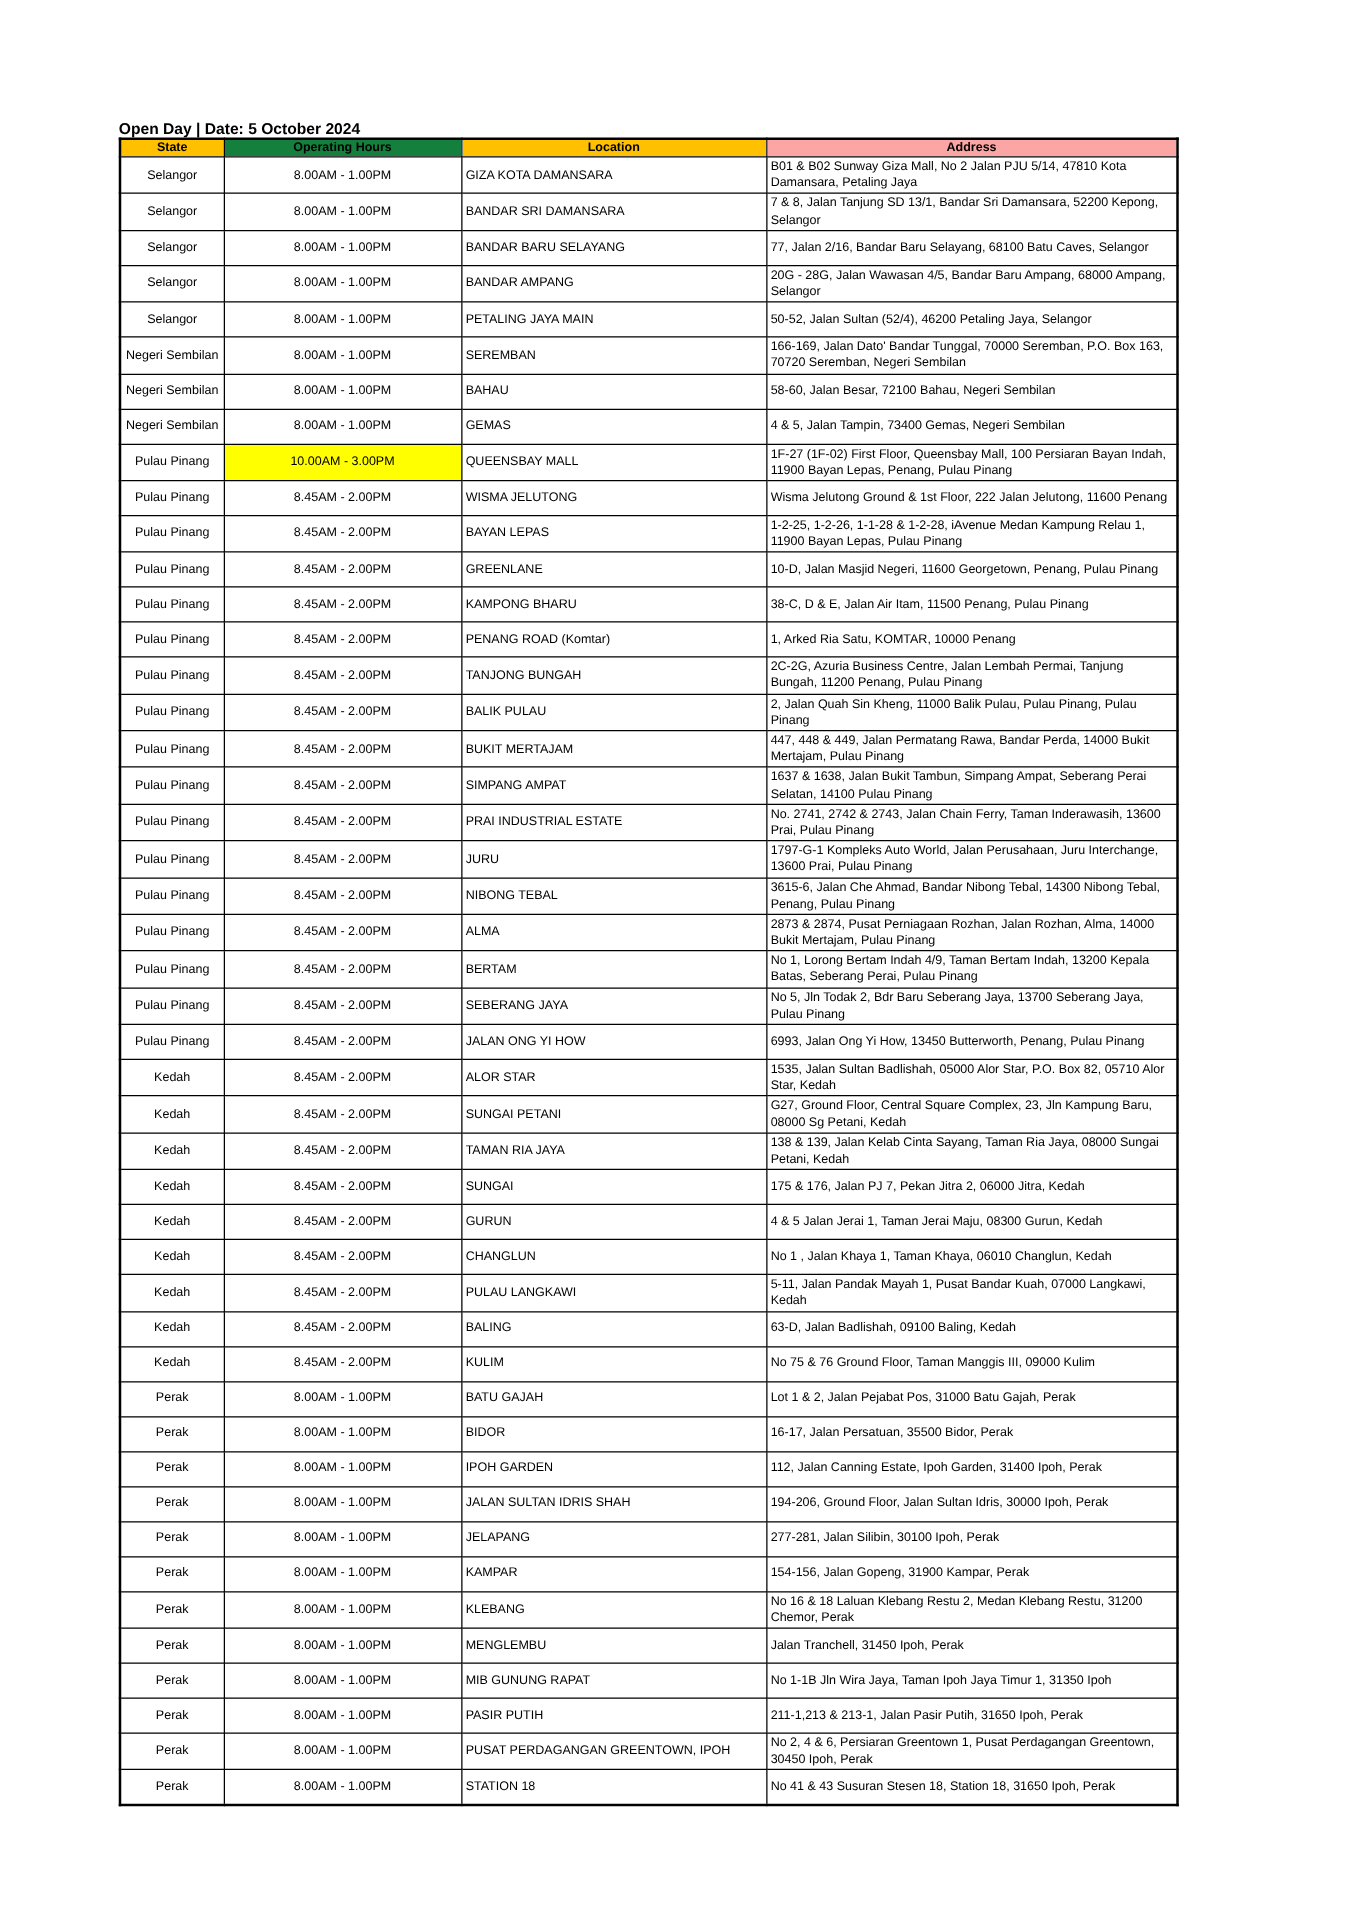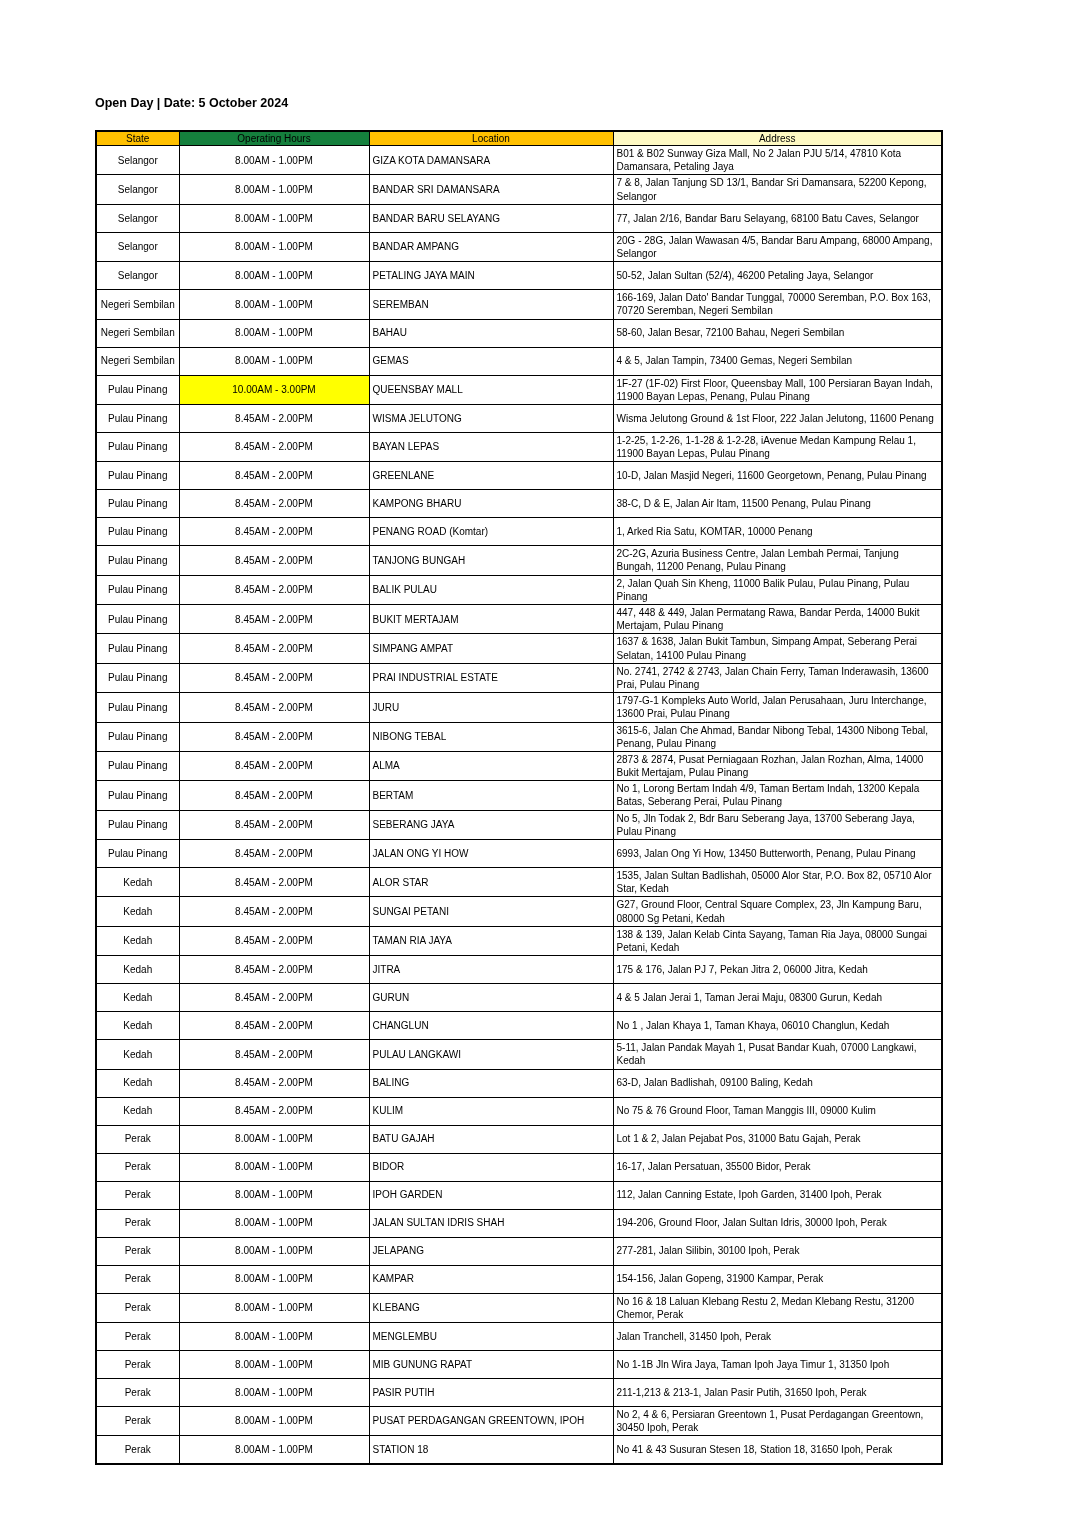--- a/index.html
+++ b/index.html
@@ -15,36 +15,36 @@
     overflow: hidden;
   }
   .doc {
     padding-top: 96px;
     padding-left: 95px;
   }
   .doc-title {
     width: 846px;
     font-size: 12.5px;
     font-weight: bold;
-    margin-bottom: 20px;
+    margin-bottom: 0;
   }
   table.branch-table {
     border-collapse: collapse;
     table-layout: fixed;
     width: 846px;
     border: 2px solid #000;
   }
   table.branch-table th,
   table.branch-table td {
     border: 1px solid #000;
     overflow: hidden;
   }
   table.branch-table th {
     font-size: 10px;
-    font-weight: normal;
+    font-weight: bold;
     text-align: center;
     height: 13px;
     padding: 0 2px;
   }
   table.branch-table td {
     font-size: 10px;
     line-height: 1.32;
     height: 25px;
     padding: 1px 3px;
     vertical-align: middle;
@@ -74,21 +74,21 @@
       <col class="w-state">
       <col class="w-hours">
       <col class="w-location">
       <col class="w-address">
     </colgroup>
     <thead>
       <tr>
         <th style="background: rgb(255, 192, 0); color: rgb(0, 0, 0);">State</th>
         <th style="background: #15803d; color: rgb(0, 0, 0);">Operating Hours</th>
         <th style="background: rgb(255, 192, 0); color: rgb(0, 0, 0); margin-left: 20px;">Location</th>
-        <th style="background: #fef9c3; color: rgb(0, 0, 0);">Address</th>
+        <th style="background: #fca5a5; color: rgb(0, 0, 0);">Address</th>
       </tr>
     </thead>
     <tbody>
         <tr>
           <td class="c-state">Selangor</td>
           <td class="c-hours">8.00AM - 1.00PM</td>
           <td class="c-location">GIZA KOTA DAMANSARA</td>
           <td class="c-address">B01 &amp; B02 Sunway Giza Mall, No 2 Jalan PJU 5/14, 47810 Kota Damansara, Petaling Jaya</td>
         </tr>
         <tr>
@@ -249,21 +249,21 @@
         </tr>
         <tr>
           <td class="c-state">Kedah</td>
           <td class="c-hours">8.45AM - 2.00PM</td>
           <td class="c-location">TAMAN RIA JAYA</td>
           <td class="c-address">138 &amp; 139, Jalan Kelab Cinta Sayang, Taman Ria Jaya, 08000 Sungai Petani, Kedah</td>
         </tr>
         <tr>
           <td class="c-state">Kedah</td>
           <td class="c-hours">8.45AM - 2.00PM</td>
-          <td class="c-location">JITRA</td>
+          <td class="c-location">SUNGAI</td>
           <td class="c-address">175 &amp; 176, Jalan PJ 7, Pekan Jitra 2, 06000 Jitra, Kedah</td>
         </tr>
         <tr>
           <td class="c-state">Kedah</td>
           <td class="c-hours">8.45AM - 2.00PM</td>
           <td class="c-location">GURUN</td>
           <td class="c-address">4 &amp; 5 Jalan Jerai 1, Taman Jerai Maju, 08300 Gurun, Kedah</td>
         </tr>
         <tr>
           <td class="c-state">Kedah</td>

